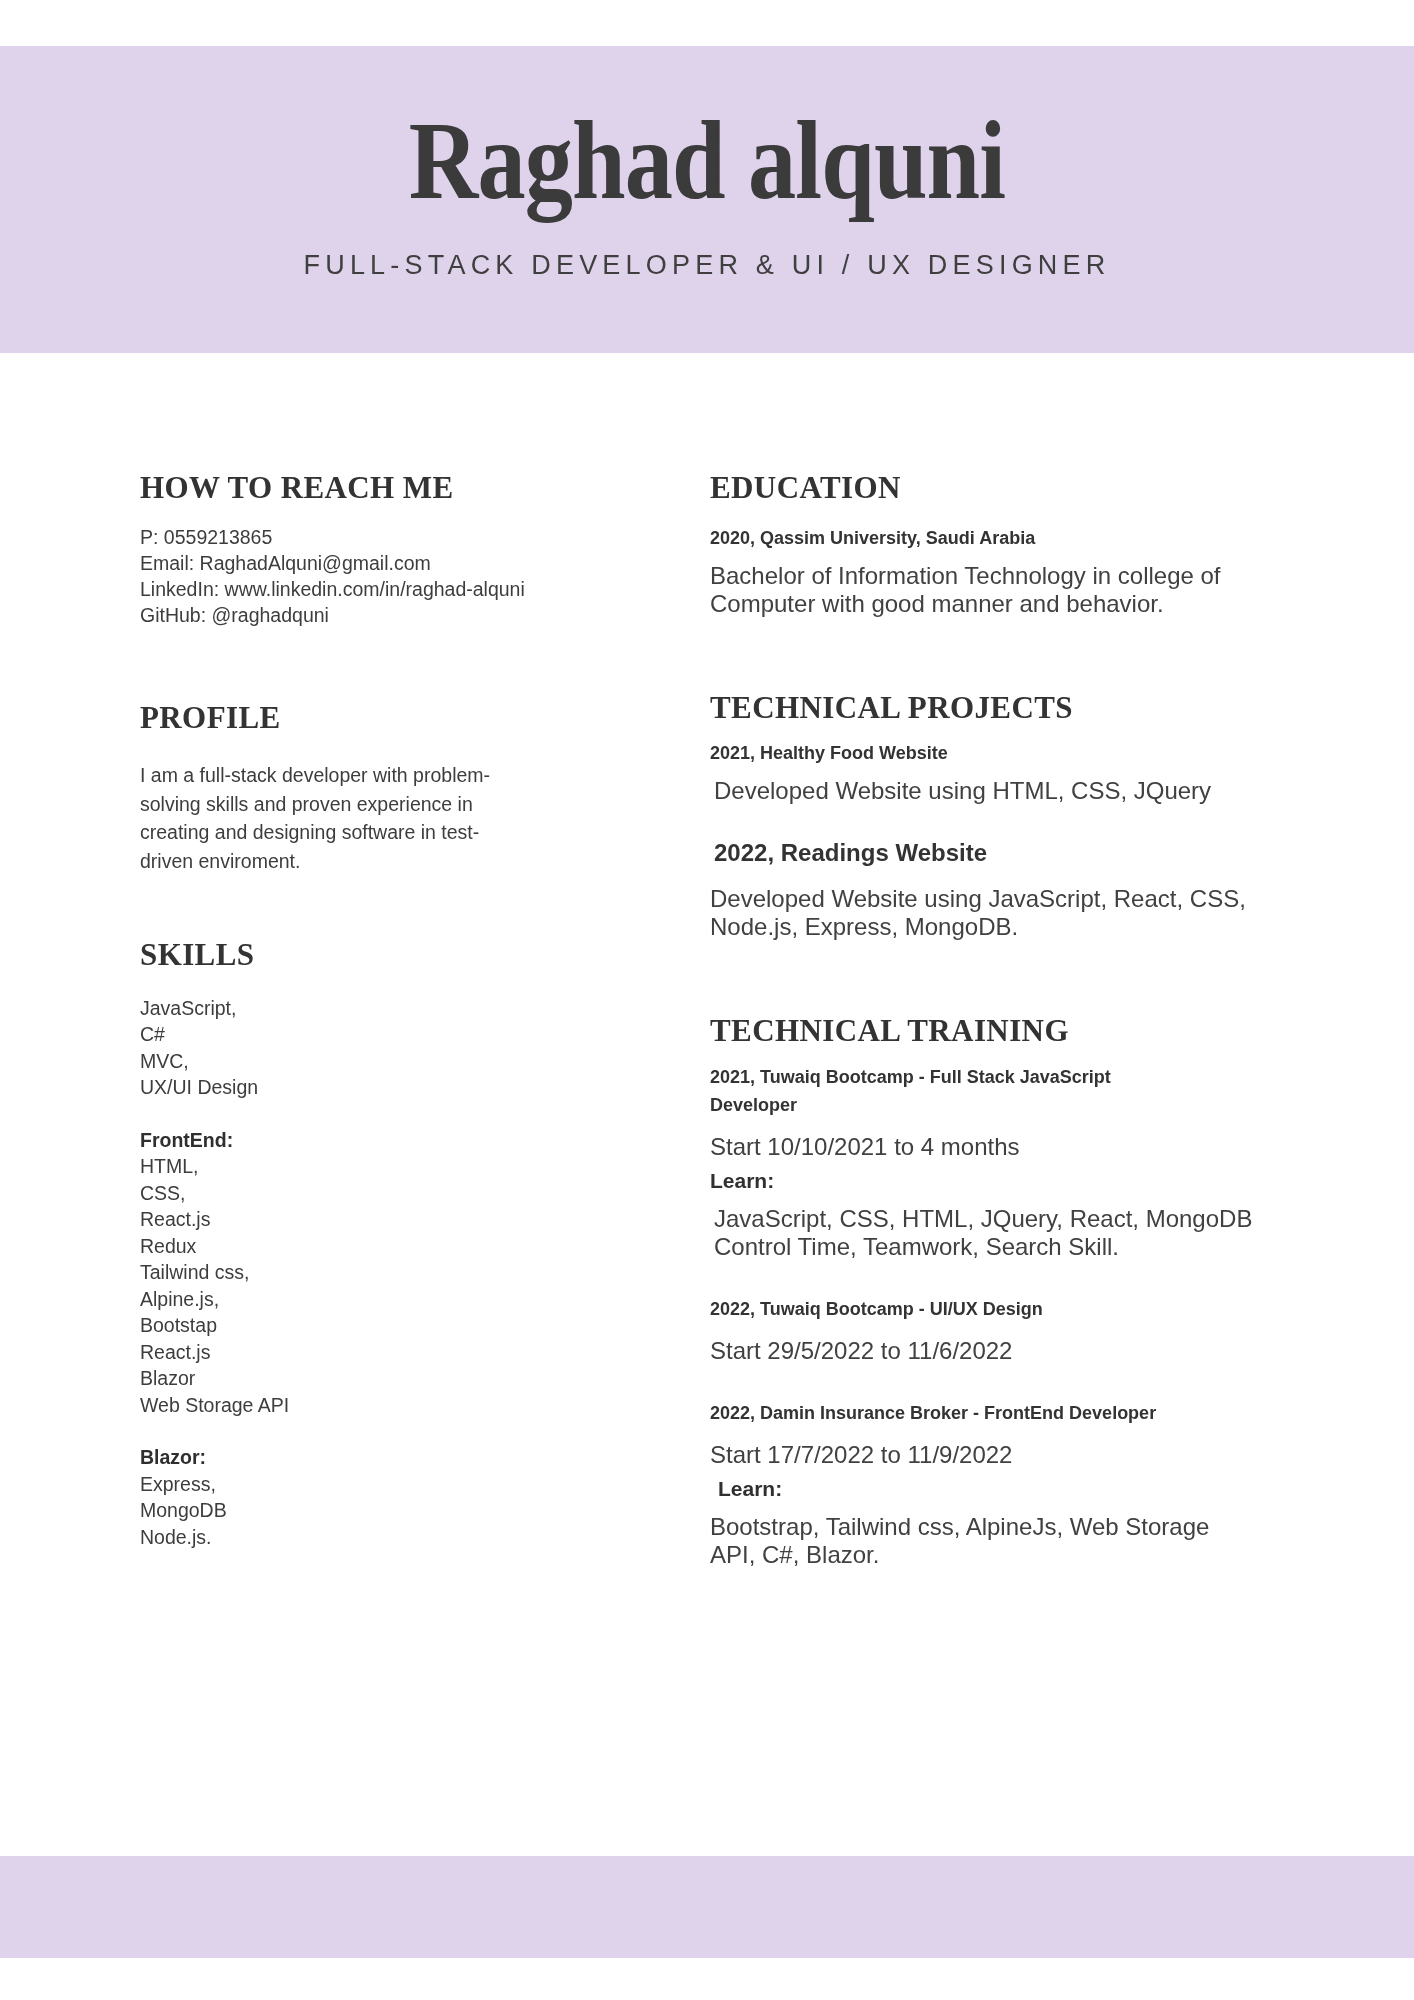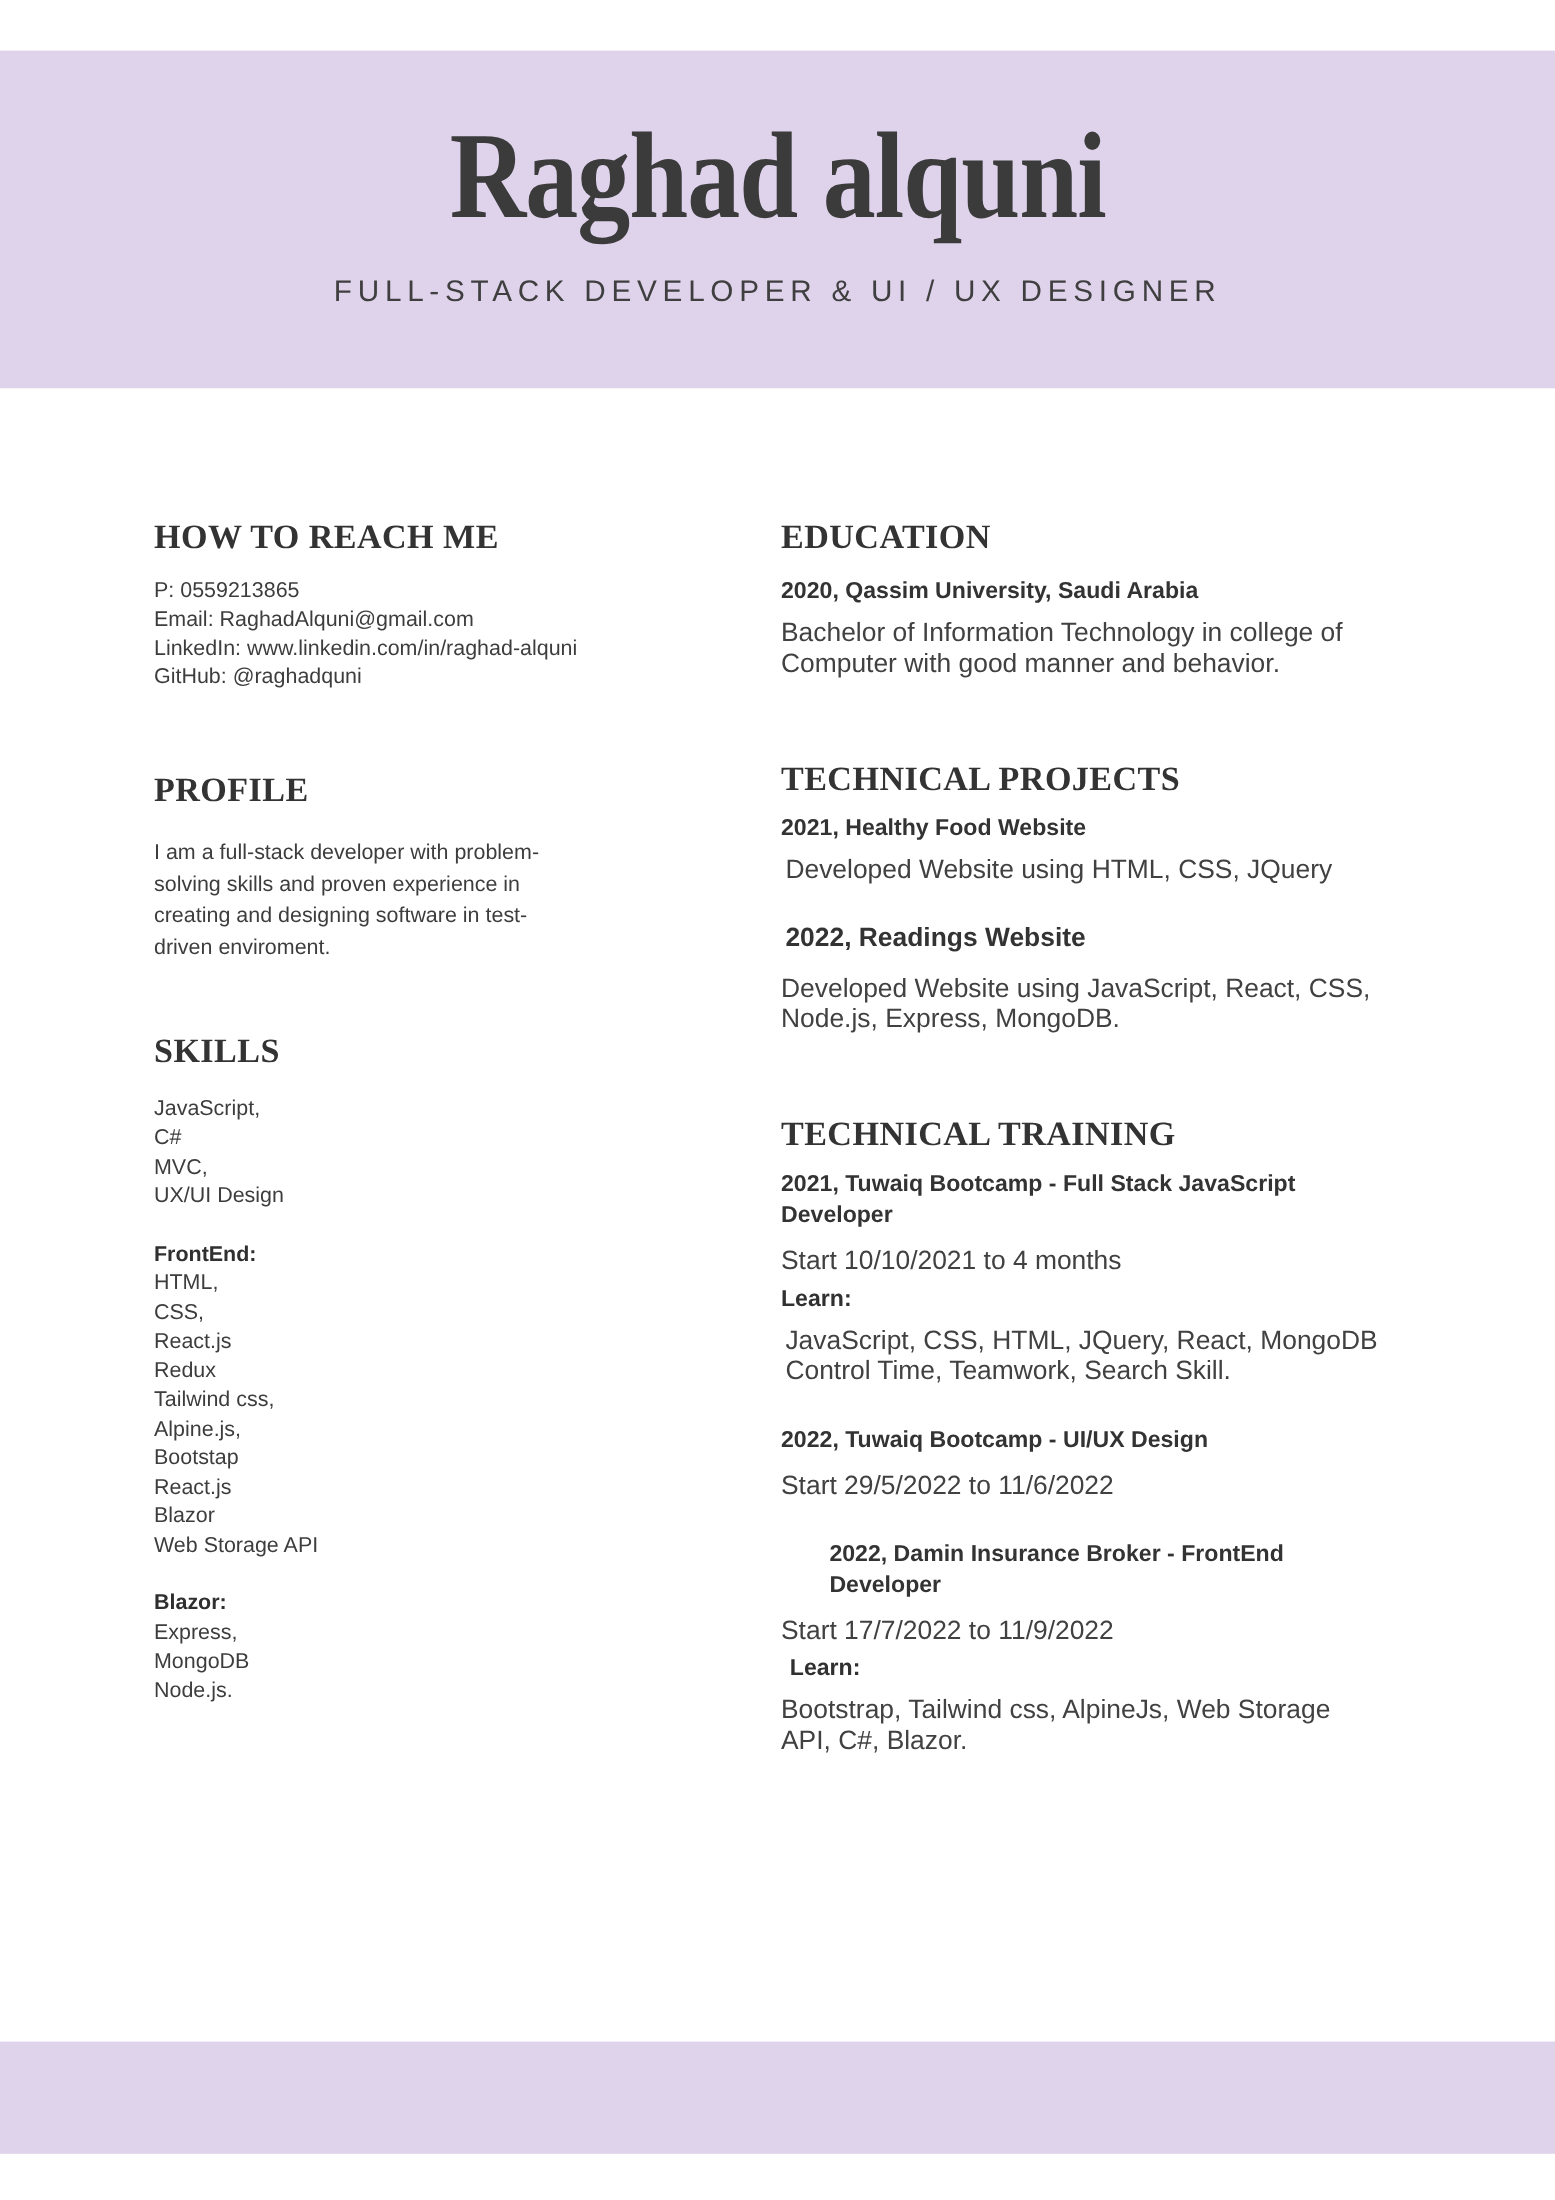--- a/index.html
+++ b/index.html
@@ -92,21 +92,21 @@
     font-size: 19.5px;
     line-height: 28.5px;
     color: #3d3d3d;
     font-weight: 400;
   }
   .body-text.tight { line-height: 26px; }
 
   .entry-title {
     font-family: "Liberation Sans", "DejaVu Sans", sans-serif;
     font-weight: 700;
-    font-size: 21px;
+    font-size: 18px;
     line-height: 28px;
     color: #333333;
   }
   .entry-title.lg { font-size: 24px; }
 
   .entry-desc {
     font-family: "Liberation Sans", "DejaVu Sans", sans-serif;
     font-size: 24px;
     line-height: 28px;
     color: #414141;
@@ -261,21 +261,21 @@
 
       <div>
         <div class="entry-title">2022, Tuwaiq Bootcamp - UI/UX Design</div>
         <div class="sp-14"></div>
         <div class="entry-desc">Start 29/5/2022 to 11/6/2022</div>
       </div>
 
       <div class="sp-34"></div>
 
       <div>
-        <div class="entry-title" style="width: 520px; margin-left: 44px;">2022, Damin Insurance Broker - FrontEnd Developer</div>
+        <div class="entry-title" style="width: 520px;">2022, Damin Insurance Broker - FrontEnd Developer</div>
         <div class="sp-14"></div>
         <div class="entry-desc">Start 17/7/2022 to 11/9/2022</div>
         <div class="sp-6"></div>
         <div class="learn-label indent-md">Learn:</div>
         <div class="sp-10"></div>
         <div class="entry-desc" style="width: 510px;">Bootstrap, Tailwind css, AlpineJs, Web Storage API, C#, Blazor.</div>
       </div>
 
     </div>
 

